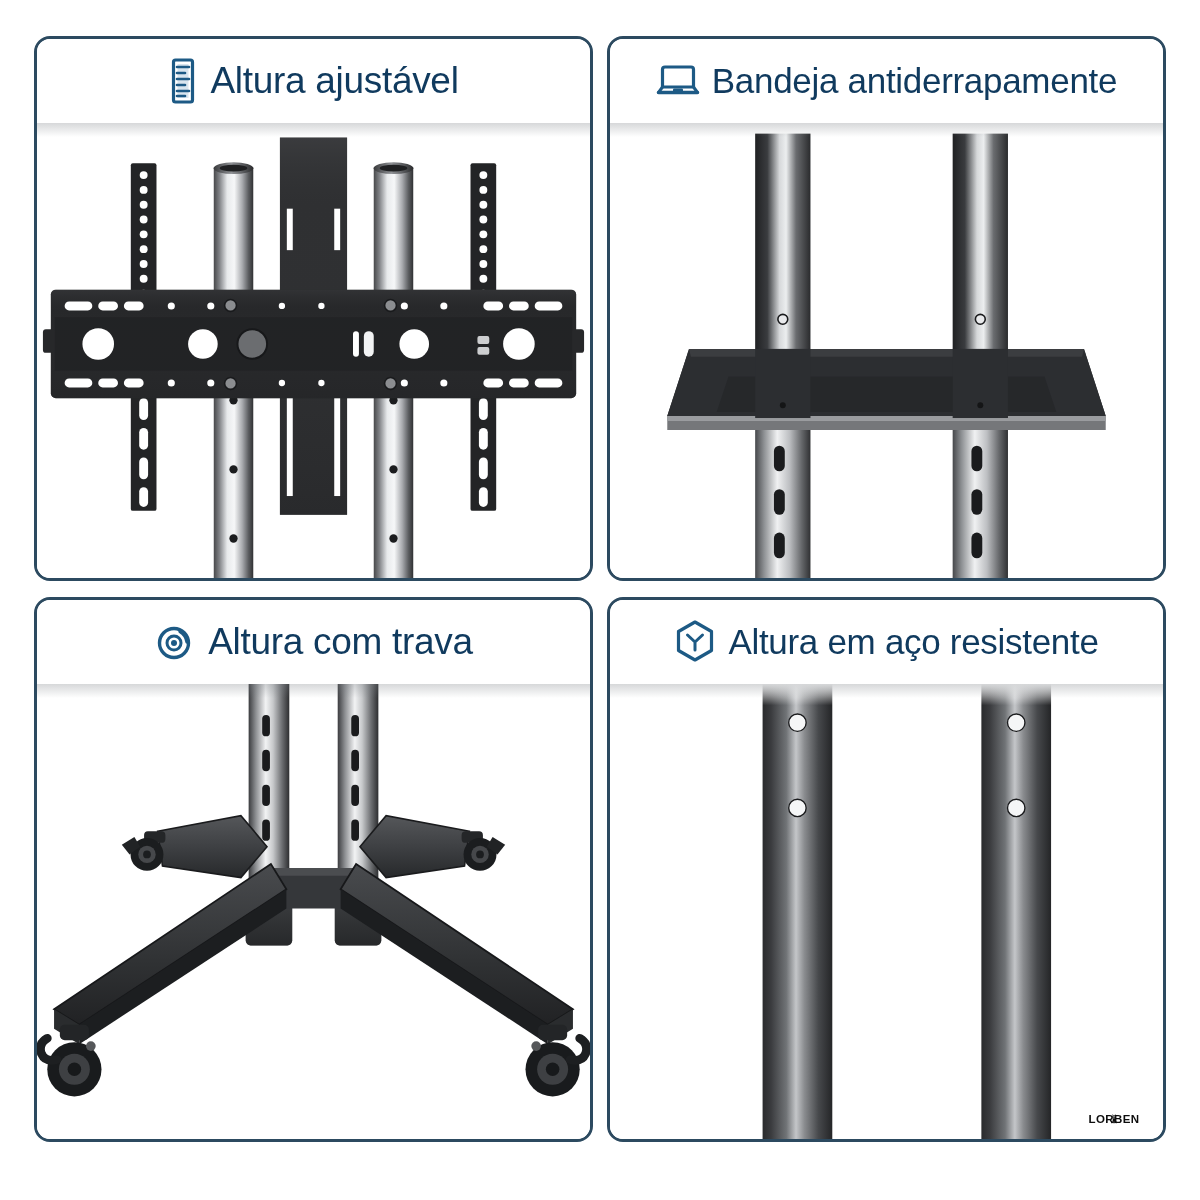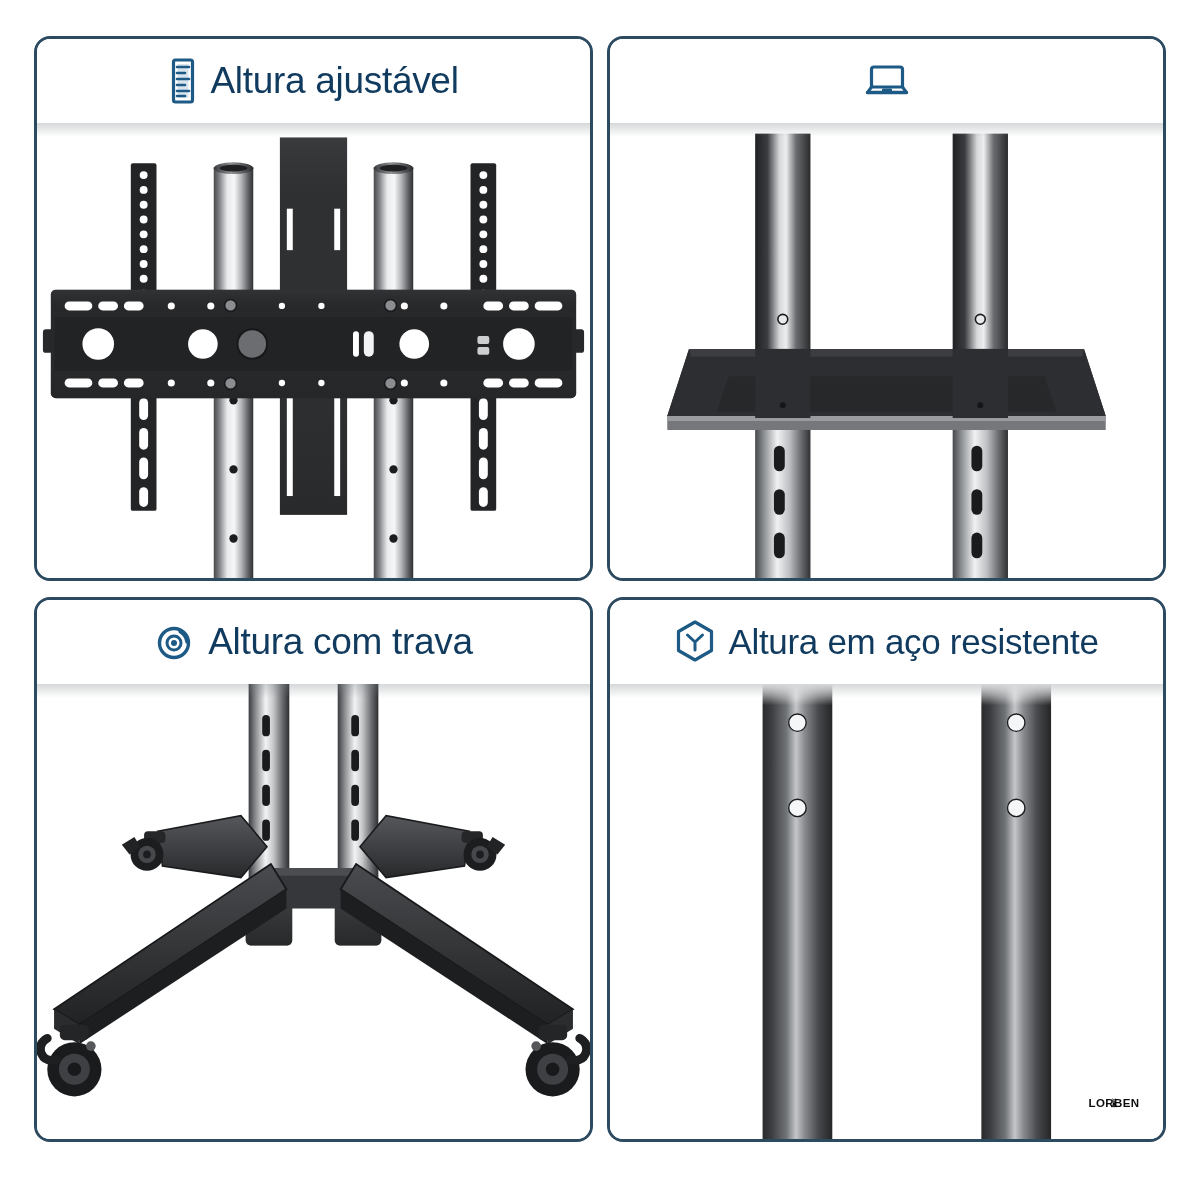--- a/index.html
+++ b/index.html
@@ -60,21 +60,21 @@
   .stage {
     position: relative;
     flex: 1 1 auto;
     background: #ffffff;
     overflow: hidden;
   }
   .stage svg { position: absolute; inset: 0; width: 100%; height: 100%; display: block; }
 
   .brand {
     position: absolute;
-    right: 18px; bottom: 30px;
+    right: 18px; bottom: 14px;
     width: 62px;
     display: flex;
     flex-direction: column;
     align-items: center;
     gap: 2px;
     z-index: 9;
   }
   .brand-word {
     font-size: 11.5px;
     font-weight: 700;
@@ -259,20 +259,21 @@
   <div class="panel p2">
     <div class="panel-header">
       <span class="hdr-icon">
         <svg width="44" height="40" viewBox="0 0 44 40">
           <path d="M9 6h26a2.5 2.5 0 0 1 2.5 2.5V26H6.5V8.5A2.5 2.5 0 0 1 9 6z" fill="none" stroke="#1d5a85" stroke-width="3.2" stroke-linejoin="round"></path>
           <path d="M2.5 31.5h39" stroke="#1d5a85" stroke-width="3.4" stroke-linecap="round"></path>
           <path d="M6.5 26 2.5 31.5M37.5 26l4 5.5" stroke="#1d5a85" stroke-width="3" stroke-linecap="round"></path>
           <rect x="17" y="27.5" width="10" height="4" rx="1.2" fill="#1d5a85"></rect>
         </svg>
       </span>
+      <span class="hdr-title">Bandeja antiderrapamente</span>
     </div>
     <div class="stage">
       <svg viewBox="0 0 560 440" preserveAspectRatio="xMidYMax meet">
         <defs>
           <linearGradient id="poleTop2" x1="0" y1="0" x2="1" y2="0">
             <stop offset="0%" stop-color="#202123"></stop>
             <stop offset="22%" stop-color="#3a3c3f"></stop>
             <stop offset="44%" stop-color="#d6d8da"></stop>
             <stop offset="56%" stop-color="#eceeef"></stop>
             <stop offset="74%" stop-color="#6a6c6f"></stop>

